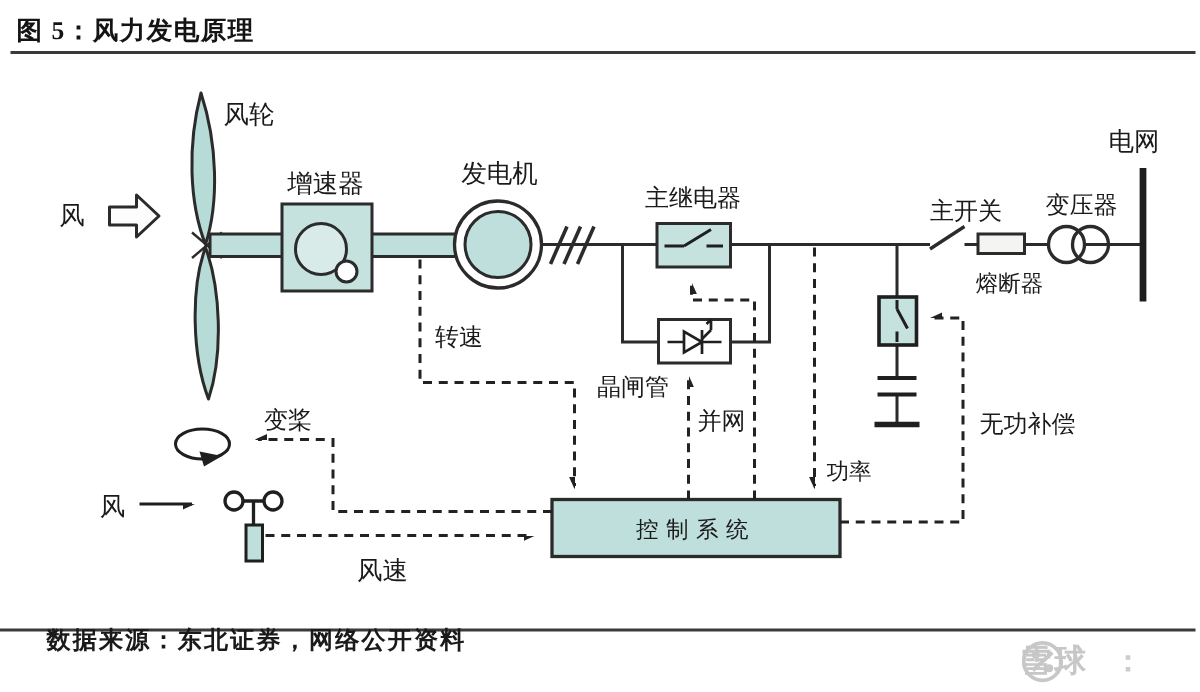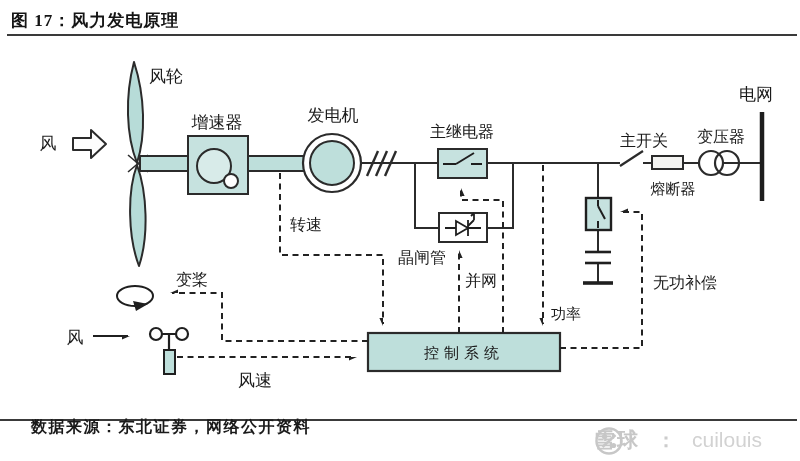--- a/index.html
+++ b/index.html
@@ -27,21 +27,21 @@
   svg{position:absolute;top:0;left:0;}
   svg text{
     fill:#1a1a1a;font-family:"Liberation Serif","DejaVu Serif",serif;font-weight:500;
   }
 </style>
 </head>
 <body>
 
 <div class="page">
 
-  <div class="title">图 17：风力发电原理</div>
+  <div class="title">图 5：风力发电原理</div>
   <div class="title-rule"></div>
 
   <svg width="800" height="461" viewBox="0 0 800 461">
     <defs>
       <marker id="arr" markerUnits="userSpaceOnUse" markerWidth="12" markerHeight="12" refX="6" refY="0" orient="auto">
         <path d="M-2,-4.5 L8,0 L-2,4.5 Z" fill="#222"></path>
       </marker>
     </defs>
 
     <g stroke="#2b2b2b" stroke-width="2" fill="none">
@@ -169,16 +169,15 @@
 
   <div class="watermark">
     <svg width="30" height="30" viewBox="0 0 30 30">
       <circle cx="15" cy="15" r="12.5" fill="none" stroke="#c7c7c7" stroke-width="2.5"></circle>
       <path d="M8.5 21 L21.5 9" stroke="#c7c7c7" stroke-width="2.5" fill="none"></path>
       <circle cx="10.5" cy="10.5" r="2.6" fill="#c7c7c7"></circle>
       <circle cx="19.5" cy="19.5" r="2.6" fill="#c7c7c7"></circle>
     </svg>
     <span class="wm-brand">雪球</span>
     <span class="wm-sep">：</span>
-    <span class="wm-user">cuilouis</span>
   </div>
 
 </div>
 
 </body></html>

